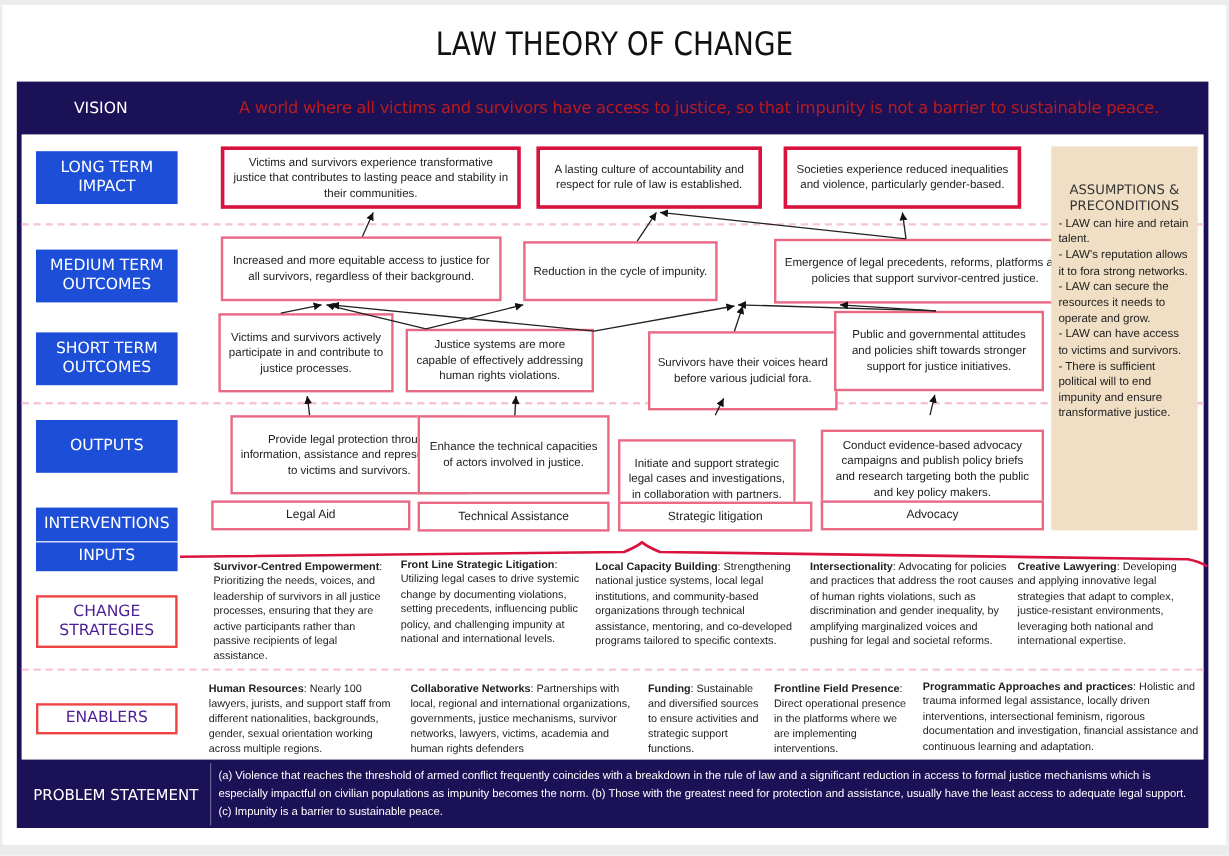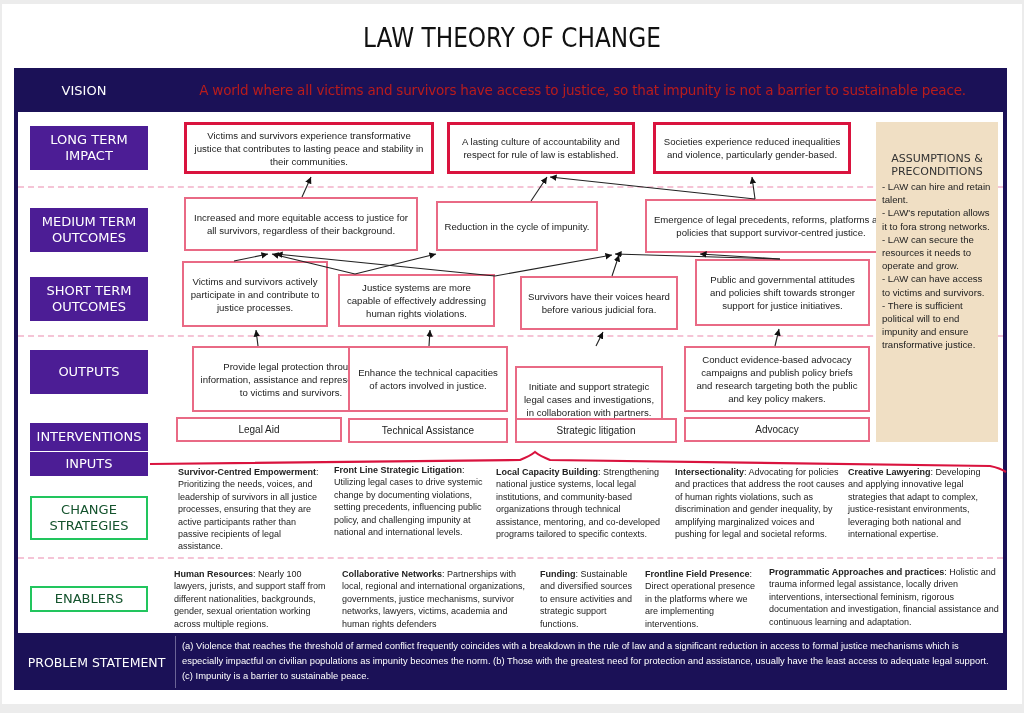--- a/index.html
+++ b/index.html
@@ -4,22 +4,22 @@
 <style>
   * { box-sizing: border-box; margin: 0; padding: 0; }
   html, body { width: 1024px; height: 713px; overflow: hidden; }
   body { background: #ececec; font-family: "Liberation Sans", sans-serif; position: relative; }
   .page { position: absolute; left: 2px; top: 4px; width: 1020px; height: 700px; background: #ffffff; }
   .title { position: absolute; left: 0; top: 22px; width: 1024px; text-align: center; font-family: "DejaVu Sans", sans-serif; font-size: 27px; font-weight: normal; letter-spacing: 0px; color: #111; transform: scaleX(0.86); }
   .frame { position: absolute; left: 14px; top: 68px; width: 993px; height: 622px; background: #1b1157; }
   .vision-label { position: absolute; left: 14px; top: 68px; width: 140px; height: 44px; color: #fff; font-size: 13px; display: flex; align-items: center; justify-content: center; font-family: "DejaVu Sans", sans-serif; }
   .vision-text { position: absolute; left: 160px; top: 68px; width: 845px; height: 44px; color: #b91c1c; font-size: 13.5px; display: flex; align-items: center; justify-content: center; font-family: "DejaVu Sans", sans-serif; letter-spacing: -0.2px; }
   .inner { position: absolute; left: 18px; top: 112px; width: 985px; height: 521px; background: #fff; }
-  .row-label { position: absolute; background: #4c1d95; color: #fff; font-family: "DejaVu Sans", sans-serif; font-size: 13px; text-align: center; display: flex; align-items: center; justify-content: center; line-height: 16px; }
-  .row-label.outline { background: #fff; color: #14532d; border: 2px solid #22c55e; }
+  .row-label { position: absolute; background: #1d4ed8; color: #fff; font-family: "DejaVu Sans", sans-serif; font-size: 13px; text-align: center; display: flex; align-items: center; justify-content: center; line-height: 16px; }
+  .row-label.outline { background: #fff; color: #4c1d95; border: 2px solid #ef4444; }
   .box { position: absolute; background: #fff; border: 2px solid #e96a85; font-size: 9.6px; color: #222; text-align: center; display: flex; align-items: center; justify-content: center; line-height: 13px; padding: 2px 6px; }
   .box.strong { border: 3px solid #d9133e; }
   .box.iv { font-size: 10px; }
   .dash { position: absolute; left: 18px; width: 985px; height: 0; border-top: 2px dashed #f5c4d6; }
   .assump { position: absolute; left: 876px; top: 122px; width: 122px; height: 320px; background: #f0dfc4; padding: 30px 6px 6px 6px; font-size: 9.6px; color: #222; line-height: 13.2px; }
   .assump h4 { font-family: "DejaVu Sans", sans-serif; font-weight: normal; font-size: 11px; color: #333; text-align: center; line-height: 13px; margin-bottom: 2px; }
   .assump div { white-space: normal; }
   .strat { position: absolute; font-size: 9px; color: #222; line-height: 12.4px; }
   .strat b { font-weight: bold; }
   .problem-label { position: absolute; left: 18px; top: 636px; width: 158px; height: 52px; color: #fff; font-family: "DejaVu Sans", sans-serif; font-size: 12.5px; display: flex; align-items: center; justify-content: center; text-align: center; line-height: 15px; border-right: 1px solid #6b6496; }
@@ -55,27 +55,27 @@
 <div class="box strong" style="left:184px;top:122px;width:250px;height:52px">Victims and survivors experience transformative justice that contributes to lasting peace and stability in their communities.</div>
 <div class="box strong" style="left:447px;top:122px;width:188px;height:52px">A lasting culture of accountability and respect for rule of law is established.</div>
 <div class="box strong" style="left:653px;top:122px;width:198px;height:52px">Societies experience reduced inequalities and violence, particularly gender-based.</div>
 
 <div class="box" style="left:184px;top:197px;width:234px;height:54px">Increased and more equitable access to justice for all survivors, regardless of their background.</div>
 <div class="box" style="left:436px;top:201px;width:162px;height:50px">Reduction in the cycle of impunity.</div>
 <div class="box" style="left:645px;top:199px;width:252px;height:54px">Emergence of legal precedents, reforms, platforms and policies that support survivor-centred justice.</div>
 
 <div class="box" style="left:182px;top:261px;width:146px;height:66px">Victims and survivors actively participate in and contribute to justice processes.</div>
 <div class="box" style="left:338px;top:274px;width:157px;height:53px">Justice systems are more capable of effectively addressing human rights violations.</div>
-<div class="box" style="left:520px;top:276px;width:158px;height:54px">Survivors have their voices heard before various judicial fora.</div>
+<div class="box" style="left:540px;top:276px;width:158px;height:66px">Survivors have their voices heard before various judicial fora.</div>
 <div class="box" style="left:695px;top:259px;width:175px;height:67px">Public and governmental attitudes and policies shift towards stronger support for justice initiatives.</div>
 
 <div class="box" style="left:192px;top:346px;width:198px;height:66px">Provide legal protection through information, assistance and representation to victims and survivors.</div>
 <div class="box" style="left:348px;top:346px;width:160px;height:66px">Enhance the technical capacities of actors involved in justice.</div>
 <div class="box" style="left:515px;top:366px;width:148px;height:66px">Initiate and support strategic legal cases and investigations, in collaboration with partners.</div>
-<div class="box" style="left:684px;top:346px;width:186px;height:66px">Conduct evidence-based advocacy campaigns and publish policy briefs and research targeting both the public and key policy makers.</div>
+<div class="box" style="left:684px;top:358px;width:186px;height:66px">Conduct evidence-based advocacy campaigns and publish policy briefs and research targeting both the public and key policy makers.</div>
 
 <div class="box iv" style="left:176px;top:417px;width:166px;height:25px">Legal Aid</div>
 <div class="box iv" style="left:348px;top:418px;width:160px;height:25px">Technical Assistance</div>
 <div class="box iv" style="left:515px;top:418px;width:162px;height:25px">Strategic litigation</div>
 <div class="box iv" style="left:684px;top:417px;width:186px;height:25px">Advocacy</div>
 
 <div class="assump">
   <h4>ASSUMPTIONS &amp; PRECONDITIONS</h4>
   <div>- LAW can hire and retain talent.</div>
   <div>- LAW's reputation allows it to fora strong networks.</div>

